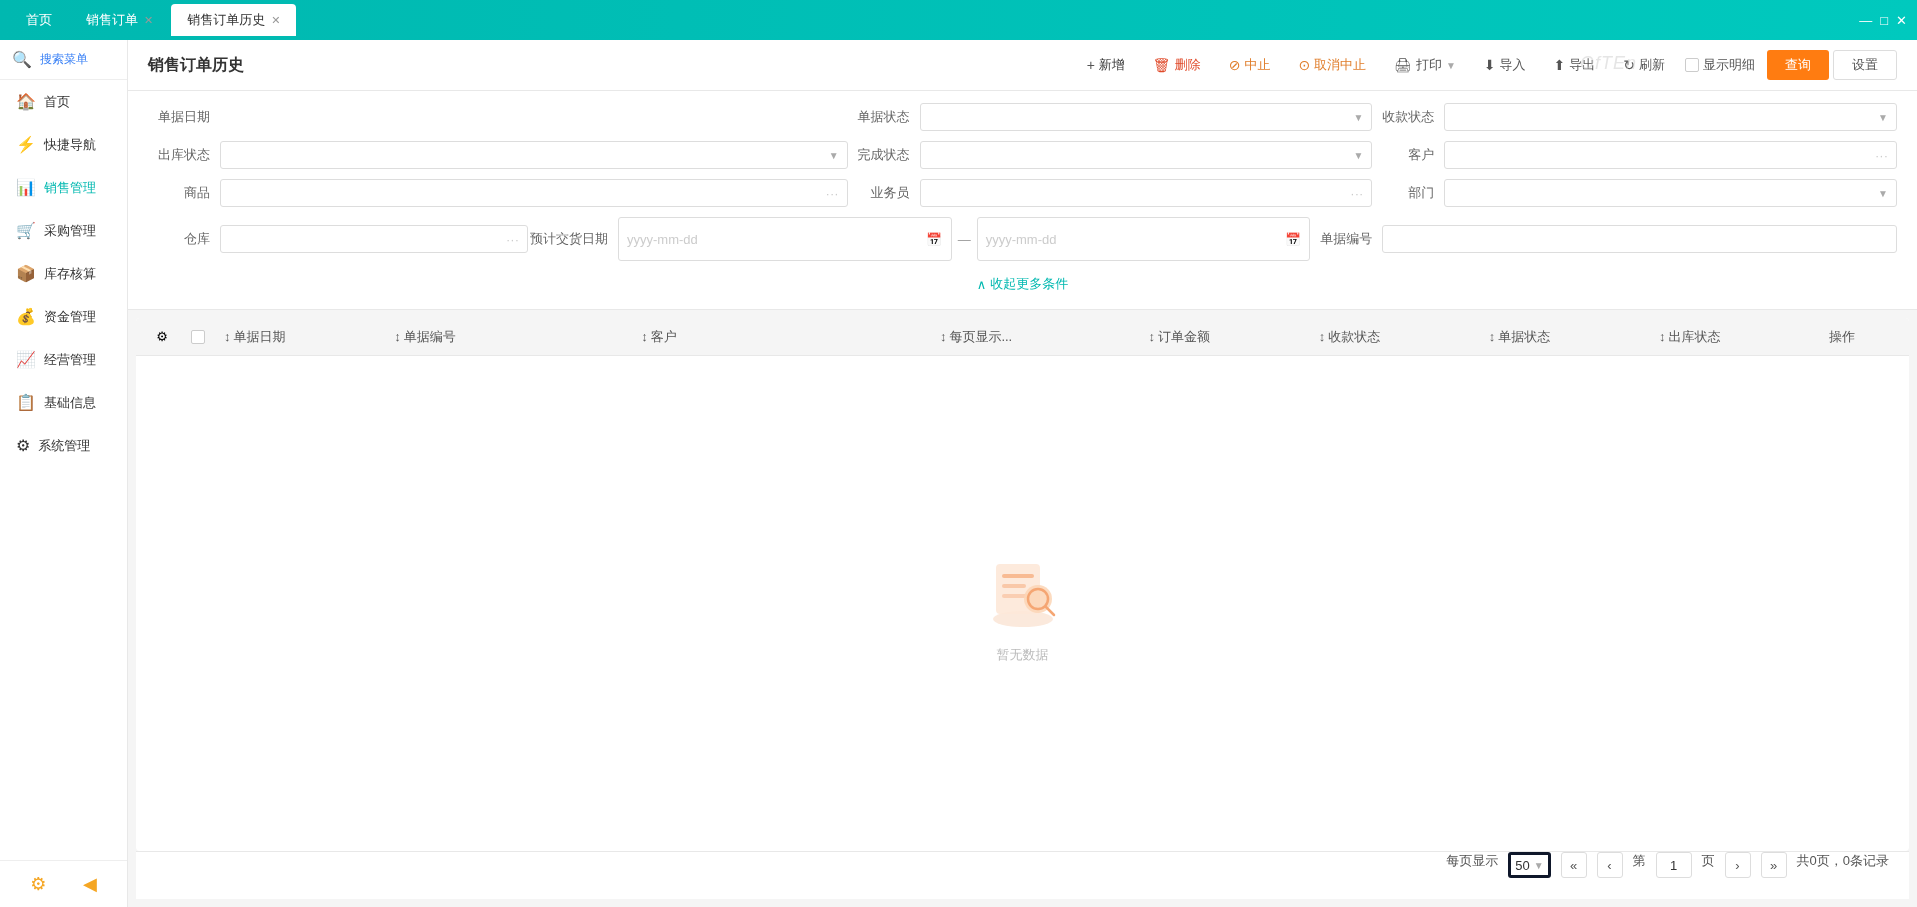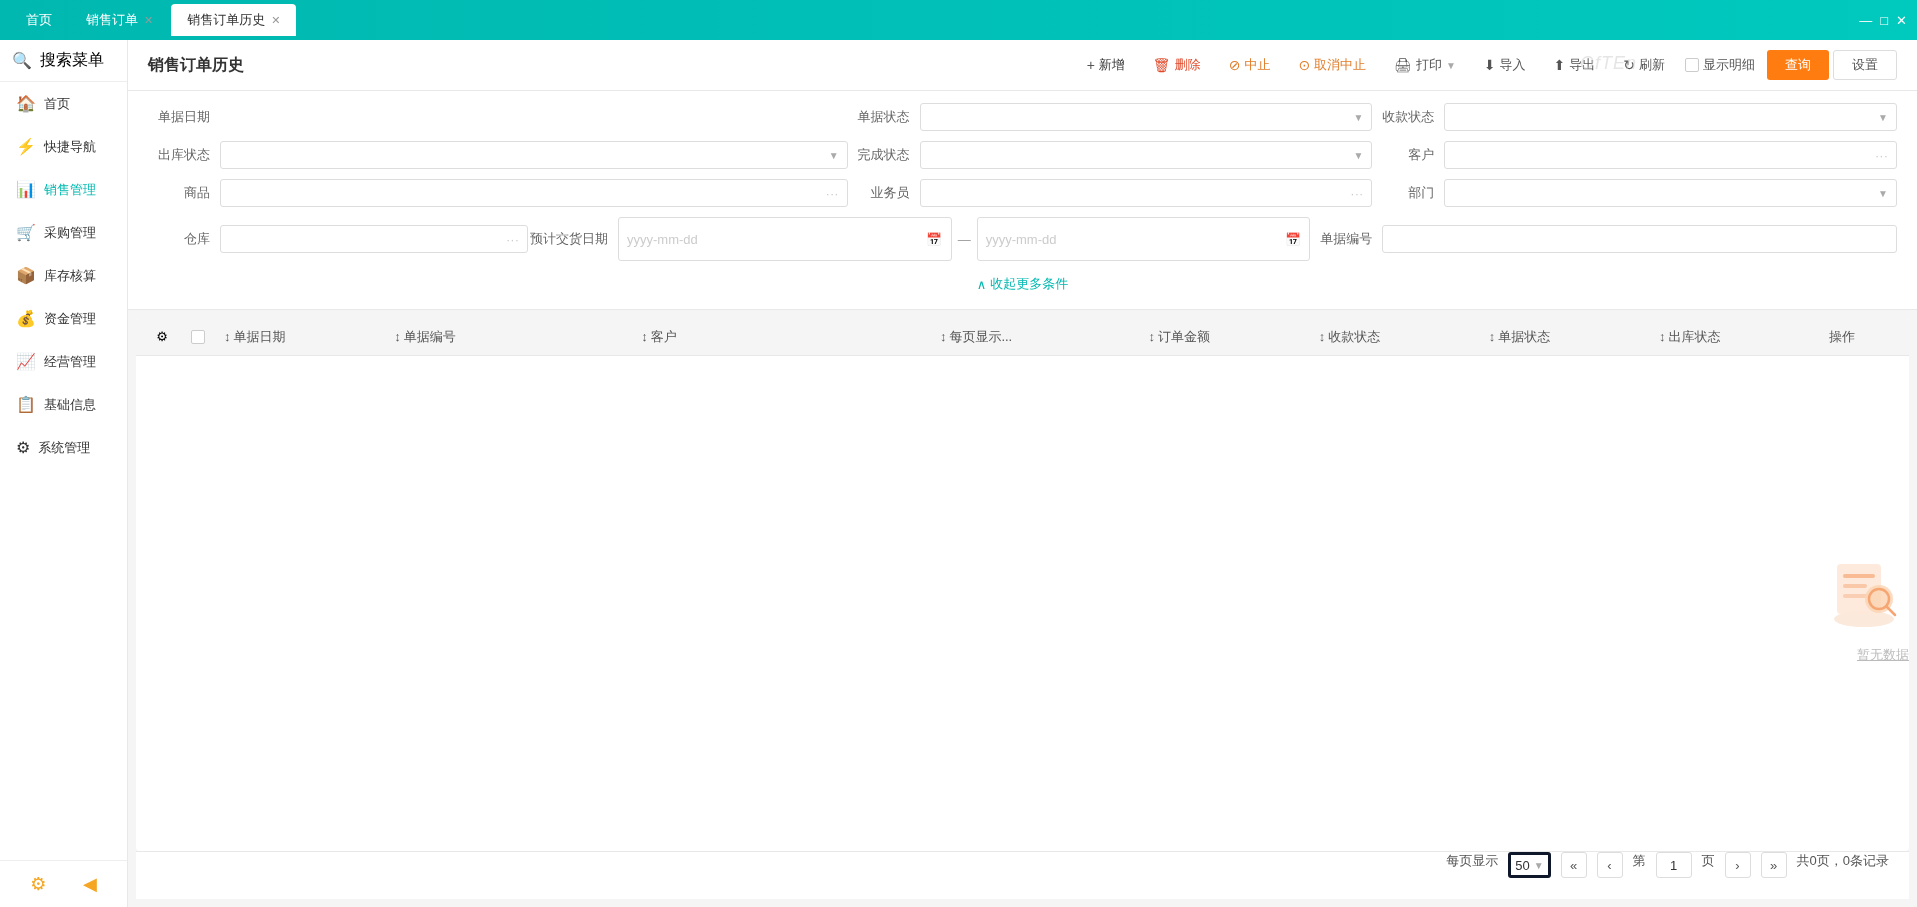--- a/index.html
+++ b/index.html
@@ -317,25 +317,24 @@
     .th-pay-status { flex: 1.2; }
     .th-doc-status { flex: 1.2; }
     .th-out-status { flex: 1.2; }
     .th-op { width: 80px; text-align: center; }
 
     
     .empty-state {
       flex: 1;
       display: flex;
       flex-direction: column;
-      align-items: flex-end;
+      align-items: center;
       justify-content: center;
       color: #bbb;
       font-size: 14px;
-      text-decoration: underline;
     }
     .empty-icon {
       width: 90px;
       height: 90px;
       margin-bottom: 12px;
     }
 
     
     .pagination-bar {
       height: 48px;
@@ -427,21 +426,21 @@
     <span>□</span>
     <span>✕</span>
   </div>
 </div>
 
 <div class="main-layout">
 
   <div class="sidebar">
     <div class="sidebar-item" style="border-bottom: 1px solid #eee; padding: 10px 12px;">
       <span class="sidebar-icon">🔍</span>
-      <span style="color:#000000;font-size:16px;">搜索菜单</span>
+      <span style="color:#3b82f6;font-size:12px;">搜索菜单</span>
     </div>
     <div class="sidebar-item">
       <span class="sidebar-icon">🏠</span>
       <span>首页</span>
     </div>
     <div class="sidebar-item">
       <span class="sidebar-icon">⚡</span>
       <span>快捷导航</span>
     </div>
     <div class="sidebar-item active">

